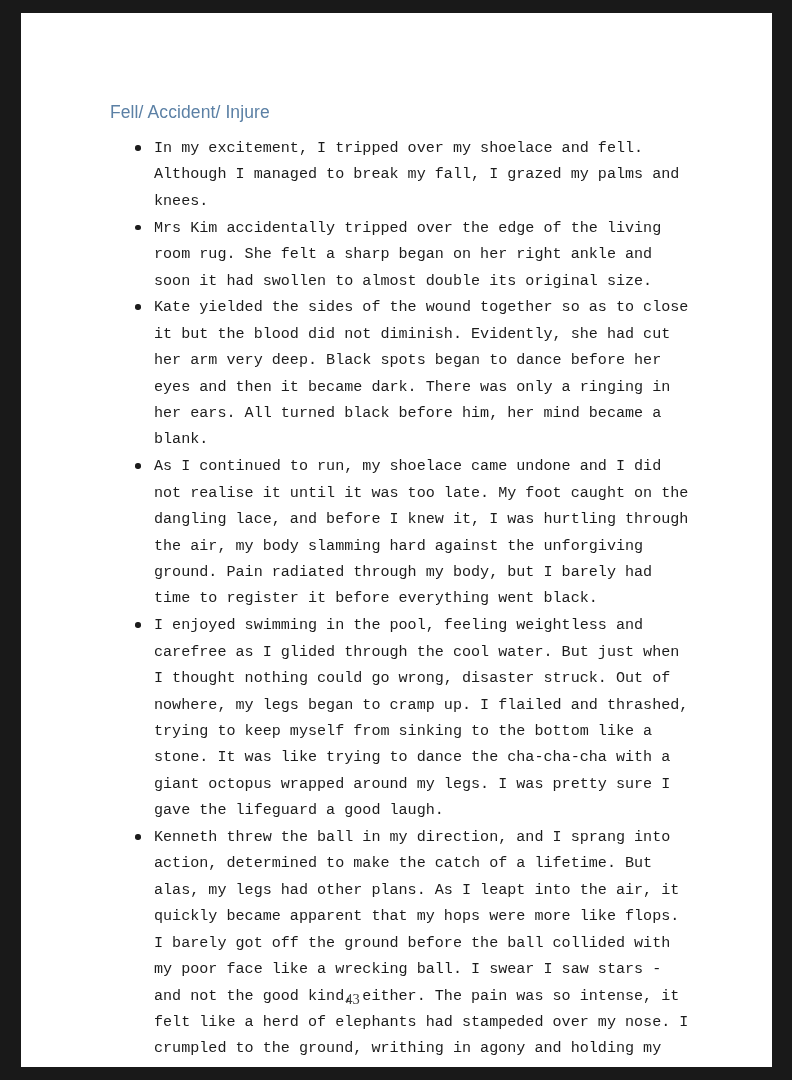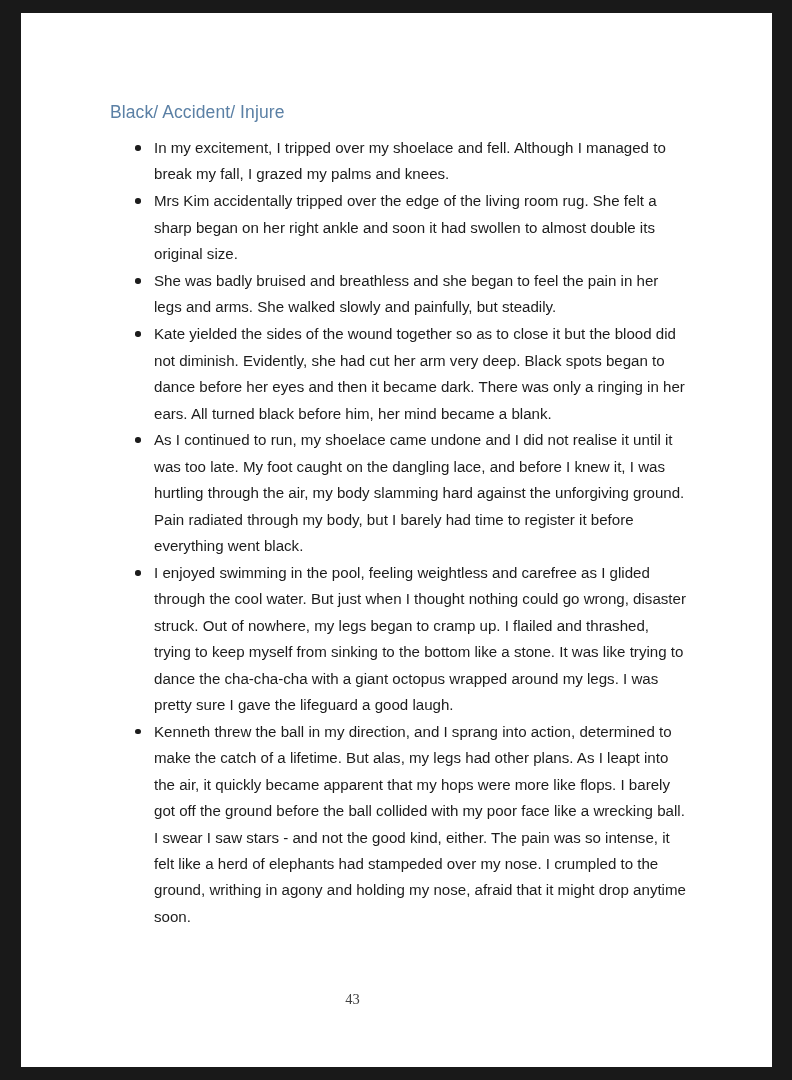--- a/index.html
+++ b/index.html
@@ -60,21 +60,21 @@
     width: 580px;
     margin: 0;
     padding: 0;
     list-style: none;
   }
 
   .list-item {
     position: relative;
     padding-left: 44px;
     margin: 0 0 0.5px 0;
-    font-family: Liberation Sans, sans-serif;
+    font-family: Liberation Mono, monospace;
     font-size: 15.1px;
     line-height: 26.4px;
     color: #1c1c1c;
     text-align: left;
   }
 
   .bullet-marker {
     position: absolute;
     left: 25px;
     top: 10px;
@@ -101,34 +101,30 @@
     color: #404040;
   }
 </style>
 </head>
 <body>
 
 <div class="viewport">
   <div class="page-sheet">
     <div class="page-inner">
 
-      <div class="section-heading">Black/ Accident/ Injure</div>
+      <div class="section-heading">Fell/ Accident/ Injure</div>
 
       <ul class="content-list">
         <li class="list-item">
           <span class="bullet-marker"></span>
           <span class="item-text">In my excitement, I tripped over my shoelace and fell. Although I managed to break my fall, I grazed my palms and knees.</span>
         </li>
         <li class="list-item">
           <span class="bullet-marker"></span>
           <span class="item-text">Mrs Kim accidentally tripped over the edge of the living room rug. She felt a sharp began on her right ankle and soon it had swollen to almost double its original size.</span>
-        </li>
-        <li class="list-item">
-          <span class="bullet-marker"></span>
-          <span class="item-text">She was badly bruised and breathless and she began to feel the pain in her legs and arms. She walked slowly and painfully, but steadily.</span>
         </li>
         <li class="list-item">
           <span class="bullet-marker"></span>
           <span class="item-text">Kate yielded the sides of the wound together so as to close it but the blood did not diminish. Evidently, she had cut her arm very deep. Black spots began to dance before her eyes and then it became dark. There was only a ringing in her ears. All turned black before him, her mind became a blank.</span>
         </li>
         <li class="list-item">
           <span class="bullet-marker"></span>
           <span class="item-text">As I continued to run, my shoelace came undone and I did not realise it until it was too late. My foot caught on the dangling lace, and before I knew it, I was hurtling through the air, my body slamming hard against the unforgiving ground. Pain radiated through my body, but I barely had time to register it before everything went black.</span>
         </li>
         <li class="list-item">

